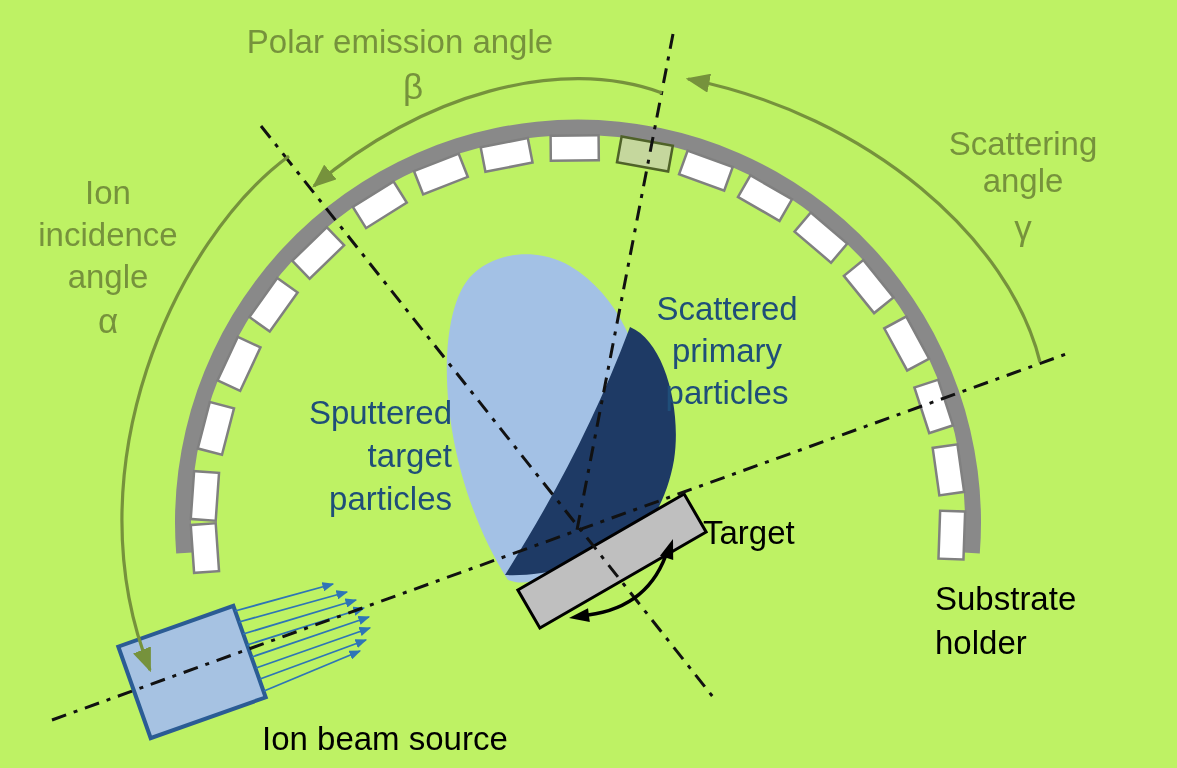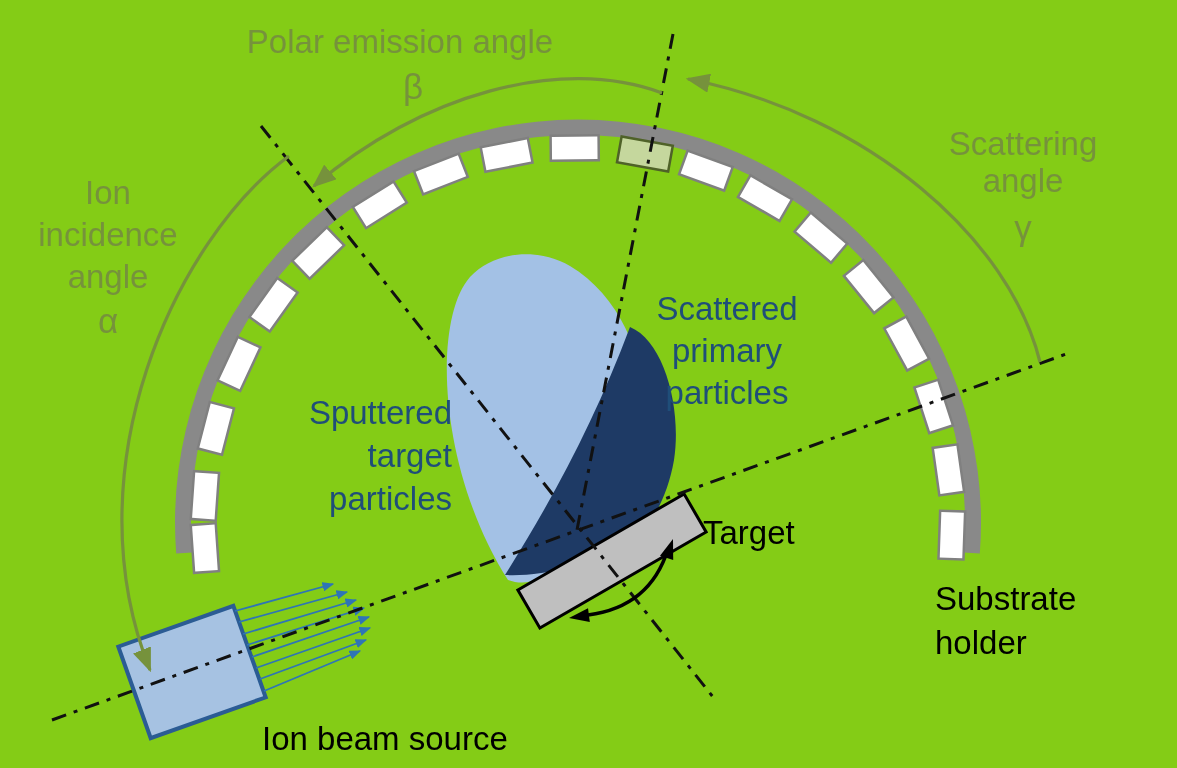--- a/index.html
+++ b/index.html
@@ -1,16 +1,16 @@
 <!DOCTYPE html>
 <html><head>
 <meta charset="utf-8">
 <style>
   html,body{margin:0;padding:0;background:#ffffff;}
-  .stage{position:relative;width:1177px;height:768px;background:#84cc16;overflow:hidden;
+  .stage{position:relative;width:1177px;height:768px;background:#bef264;overflow:hidden;
          font-family:"Liberation Sans", sans-serif;}
   svg{display:block;}
   svg text{font-family:"Liberation Sans", sans-serif;}
   .lbl-green{fill:#76923C;font-size:33px;}
   .lbl-green-sym{fill:#76923C;font-size:35px;}
   .lbl-navy{fill:#1F4E79;font-size:33px;}
   .lbl-black{fill:#000000;font-size:33px;}
   .band{fill:#898989;stroke:none;}
   .slot{fill:#ffffff;stroke:#808080;stroke-width:2.5;}
   .slot-green{fill:#C5D79D;stroke:#4F6228;stroke-width:2.5;}

